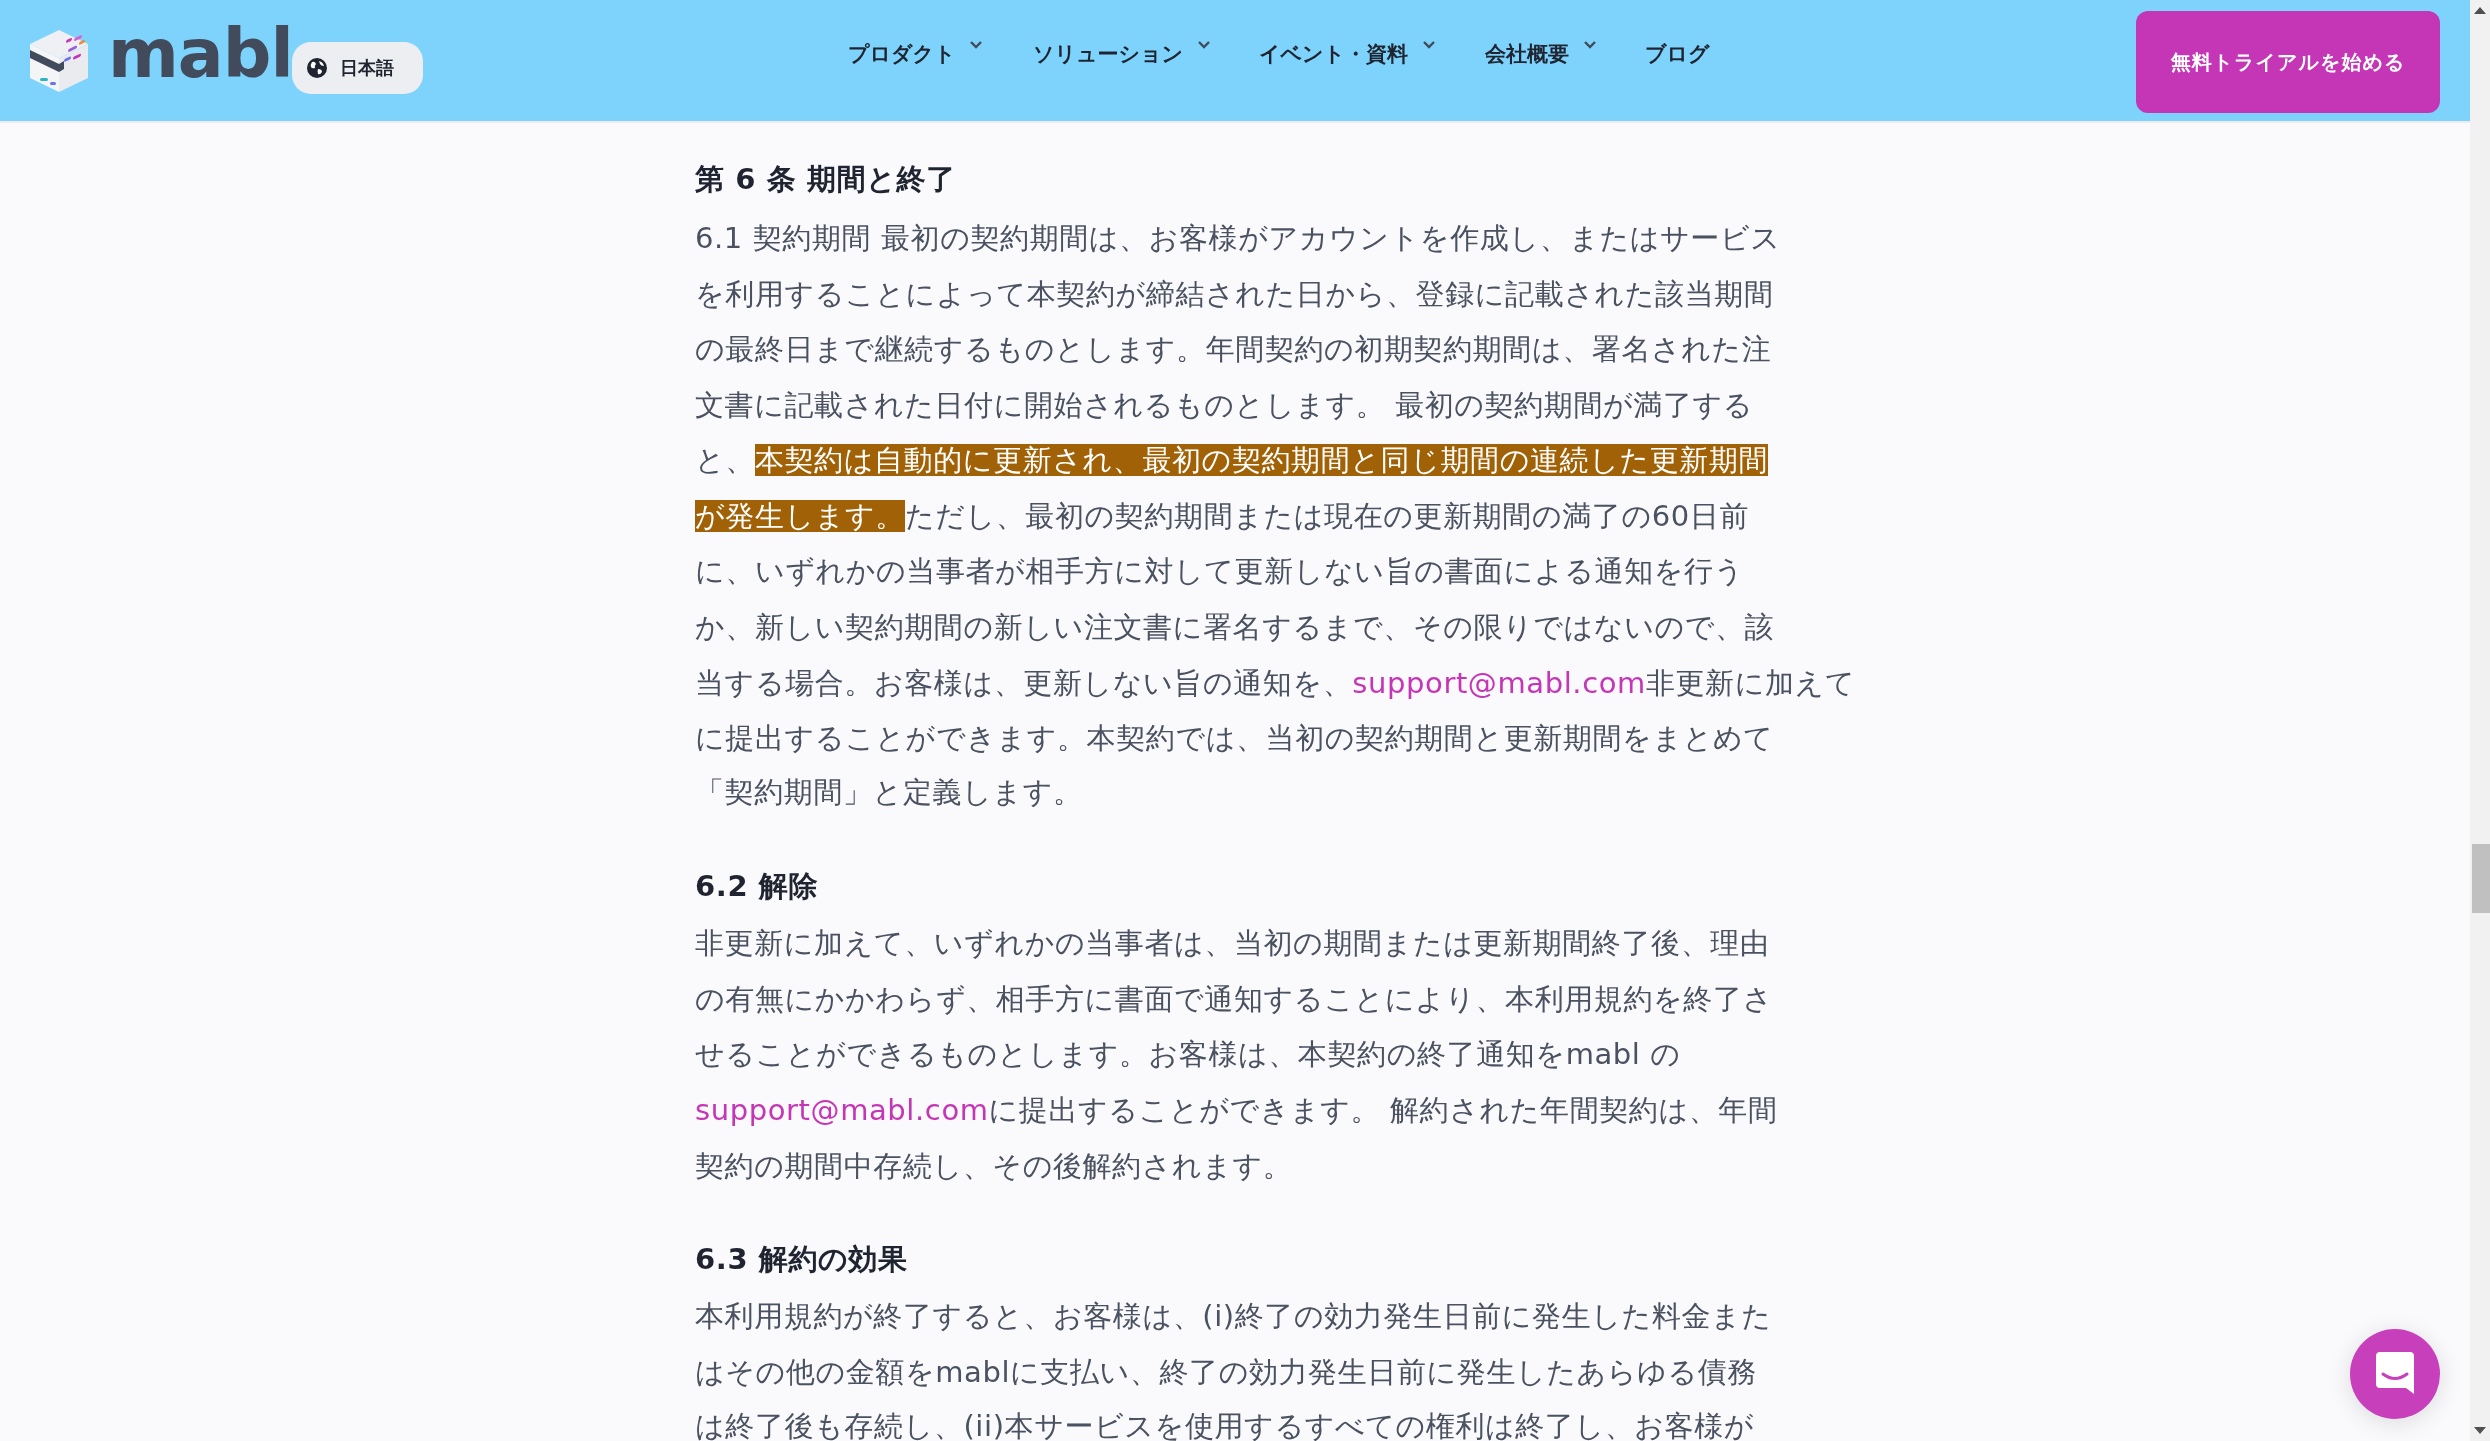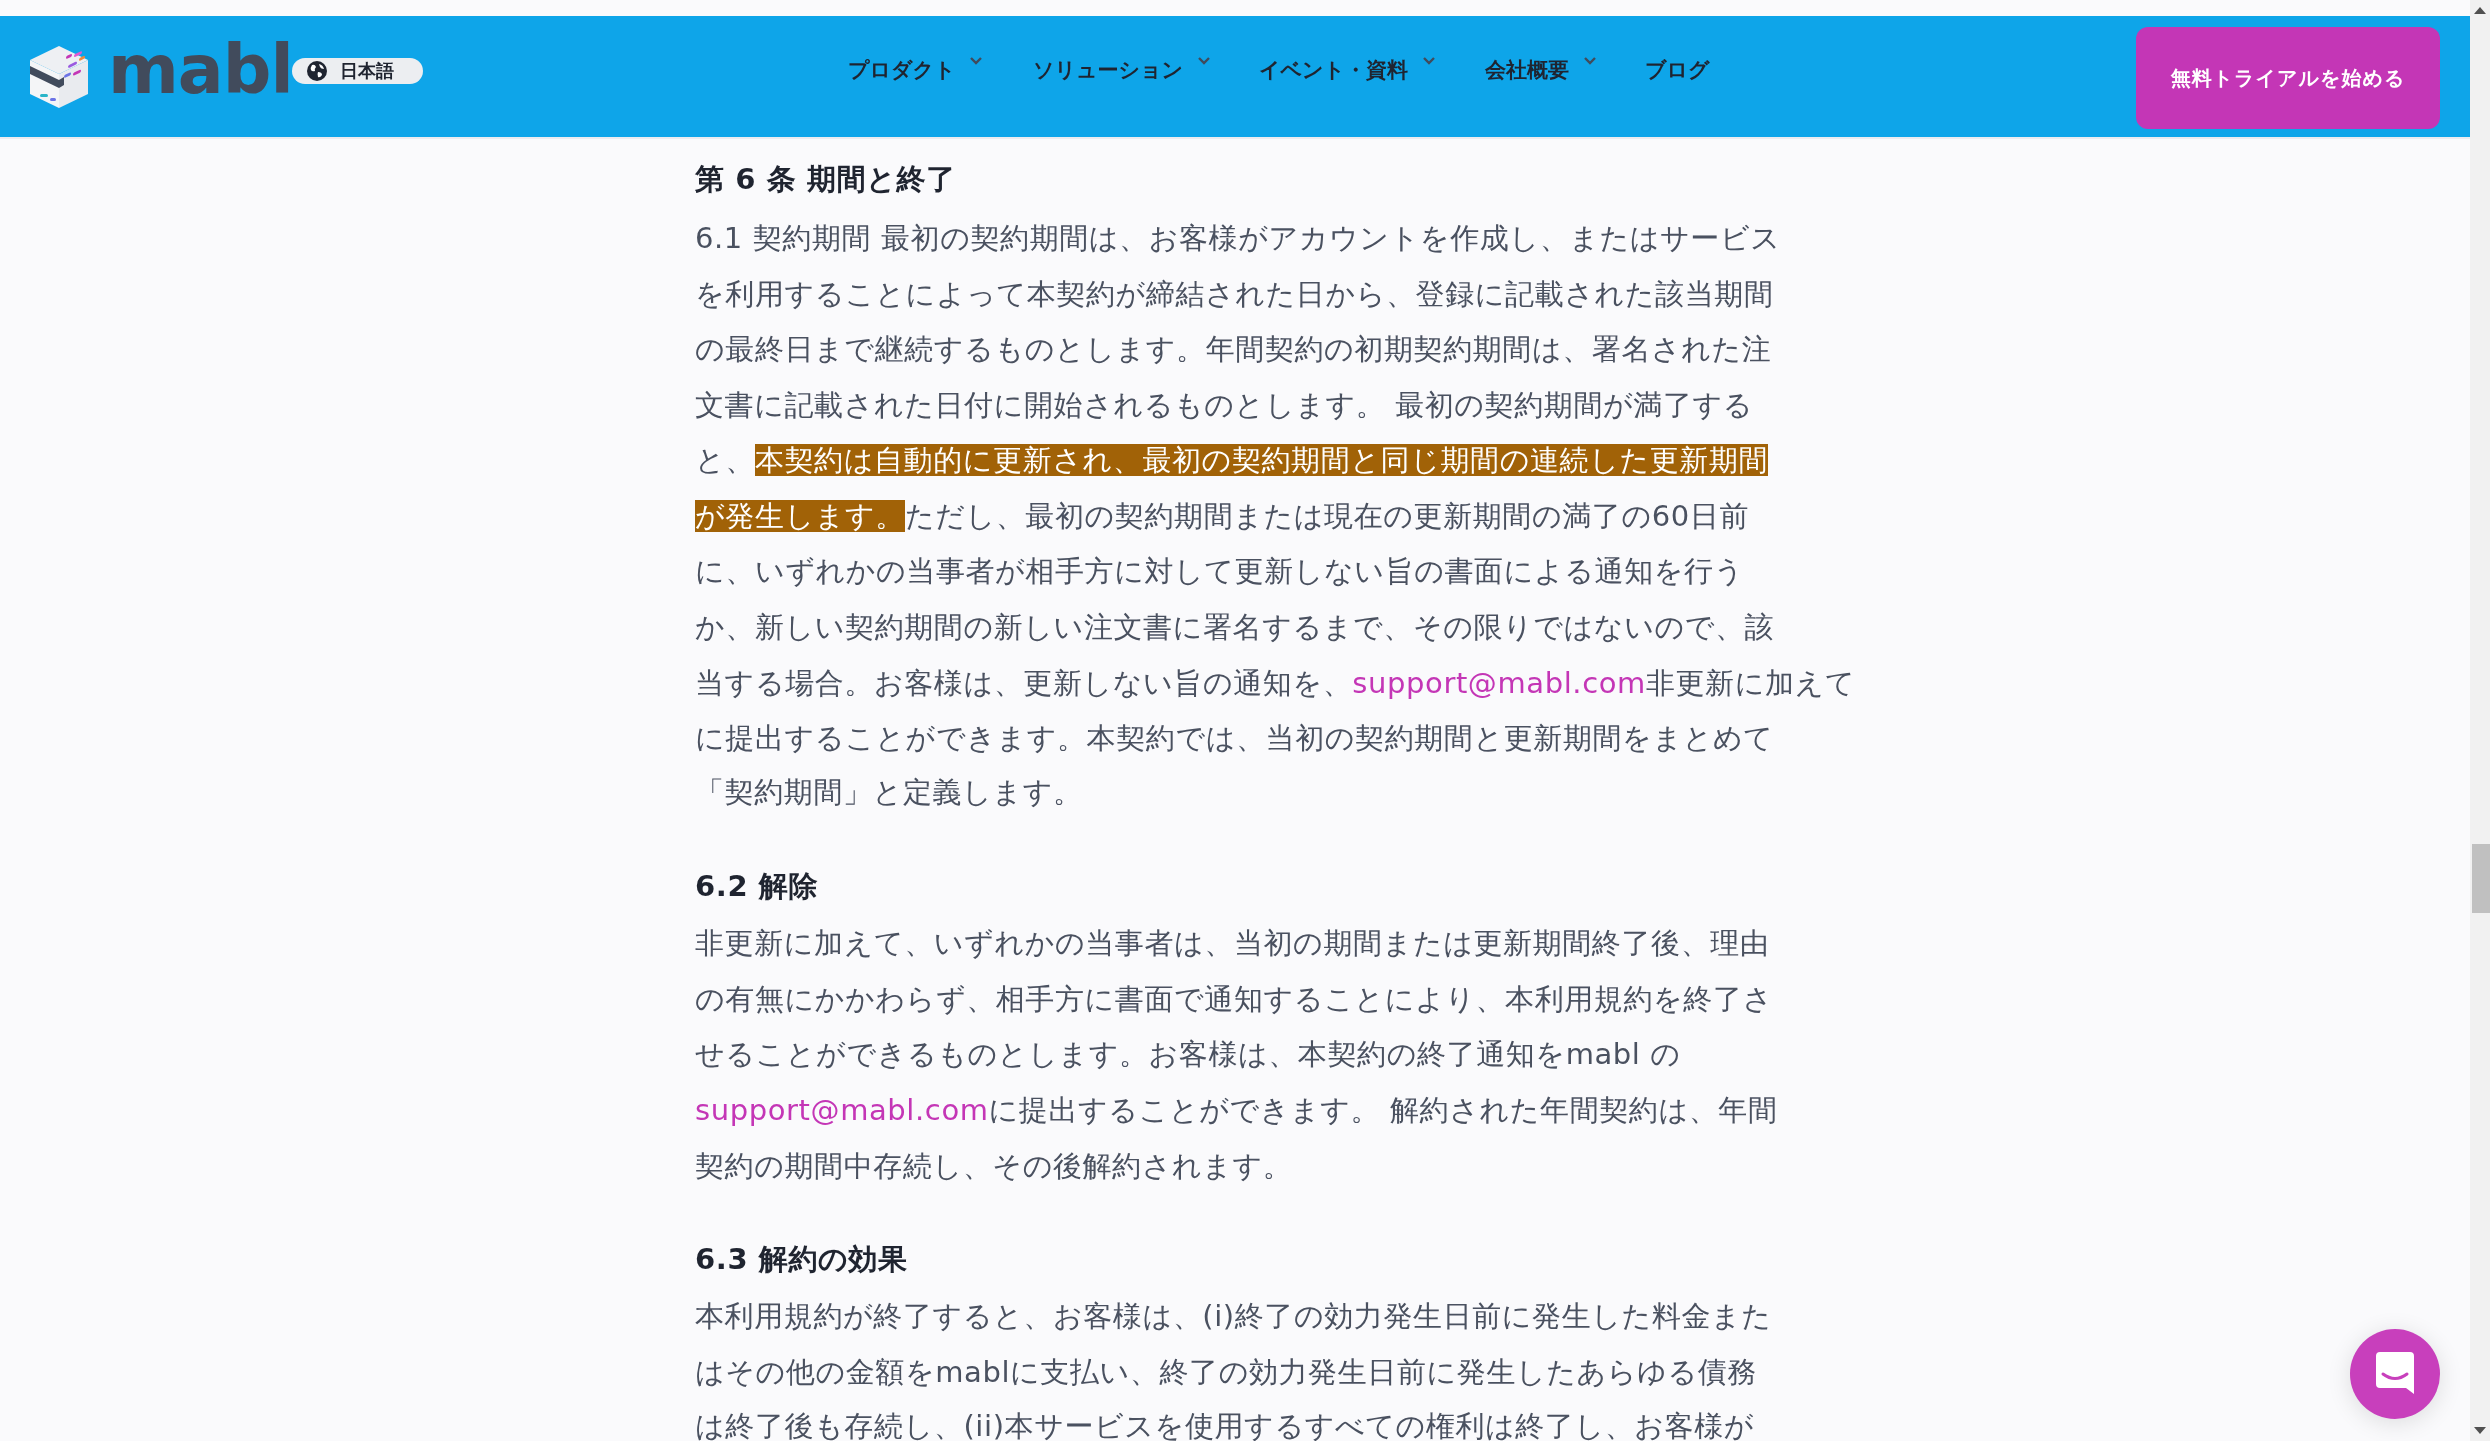--- a/index.html
+++ b/index.html
@@ -2,31 +2,31 @@
 <html><head>
 <meta charset="utf-8">
 <style>
   html, body { margin:0; padding:0; }
   body {
     width:2490px; height:1441px; overflow:hidden; position:relative;
     background:#fafafc;
     font-family:"DejaVu Sans","Liberation Sans",sans-serif;
   }
   .nav {
-    position:absolute; left:0; top:16px; width:2470px; height:123px;
-    background:#0ea5e9; border-bottom:2px solid #ececf0; box-sizing:border-box;
+    position:absolute; left:0; top:0; width:2470px; height:123px;
+    background:#7dd3fc; border-bottom:2px solid #ececf0; box-sizing:border-box;
   }
   .logo-cube { position:absolute; left:28px; top:28px; width:62px; height:66px; }
   .logo-word {
     position:absolute; left:108px; top:14px; font-size:68px; font-weight:bold;
     color:#414b5c; letter-spacing:-1px; line-height:80px;
     font-family:"DejaVu Sans",sans-serif;
   }
   .lang-pill {
-    position:absolute; left:292px; top:42px; width:131px; height:26px;
+    position:absolute; left:292px; top:42px; width:131px; height:52px;
     background:#eceef1; border-radius:19px; display:flex; align-items:center;
     box-sizing:border-box; padding-left:14px; gap:12px; cursor:pointer;
   }
   .lang-pill .globe { width:22px; height:22px; }
   .lang-pill .lang-label { font-size:18px; font-weight:bold; color:#1f2430; }
   .nav-item {
     position:absolute; top:40px; height:42px; display:flex; align-items:flex-start; gap:14px;
     font-size:21px; font-weight:bold; color:#1f2430; cursor:pointer; white-space:nowrap;
   }
   .nav-item .chev { width:14px; height:10px; }

